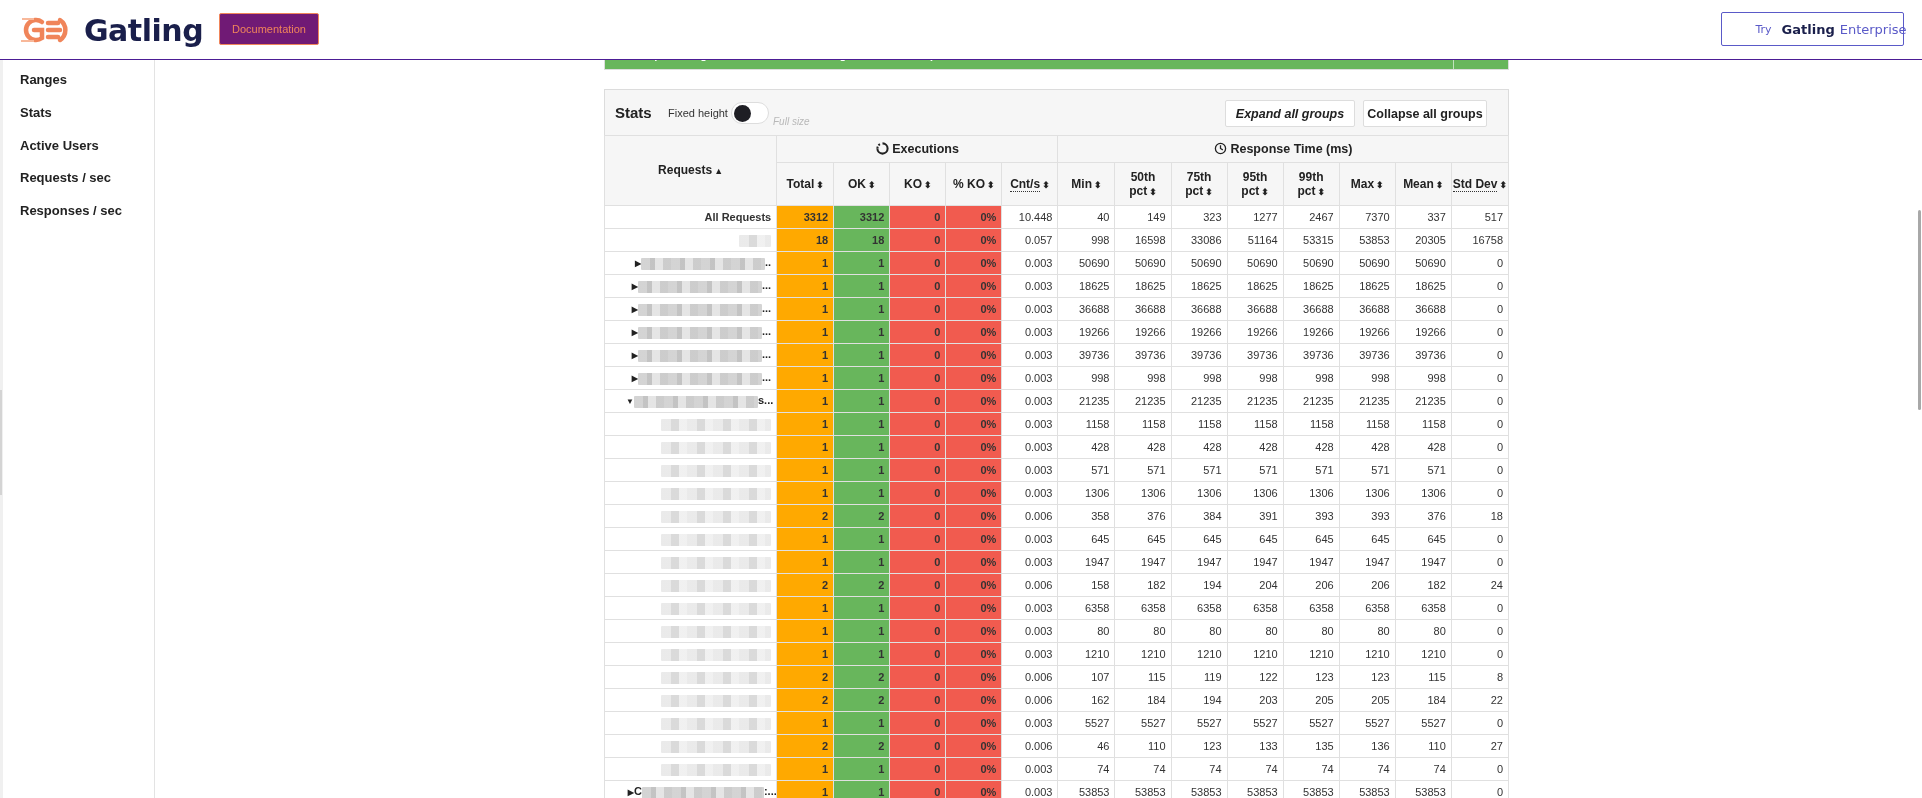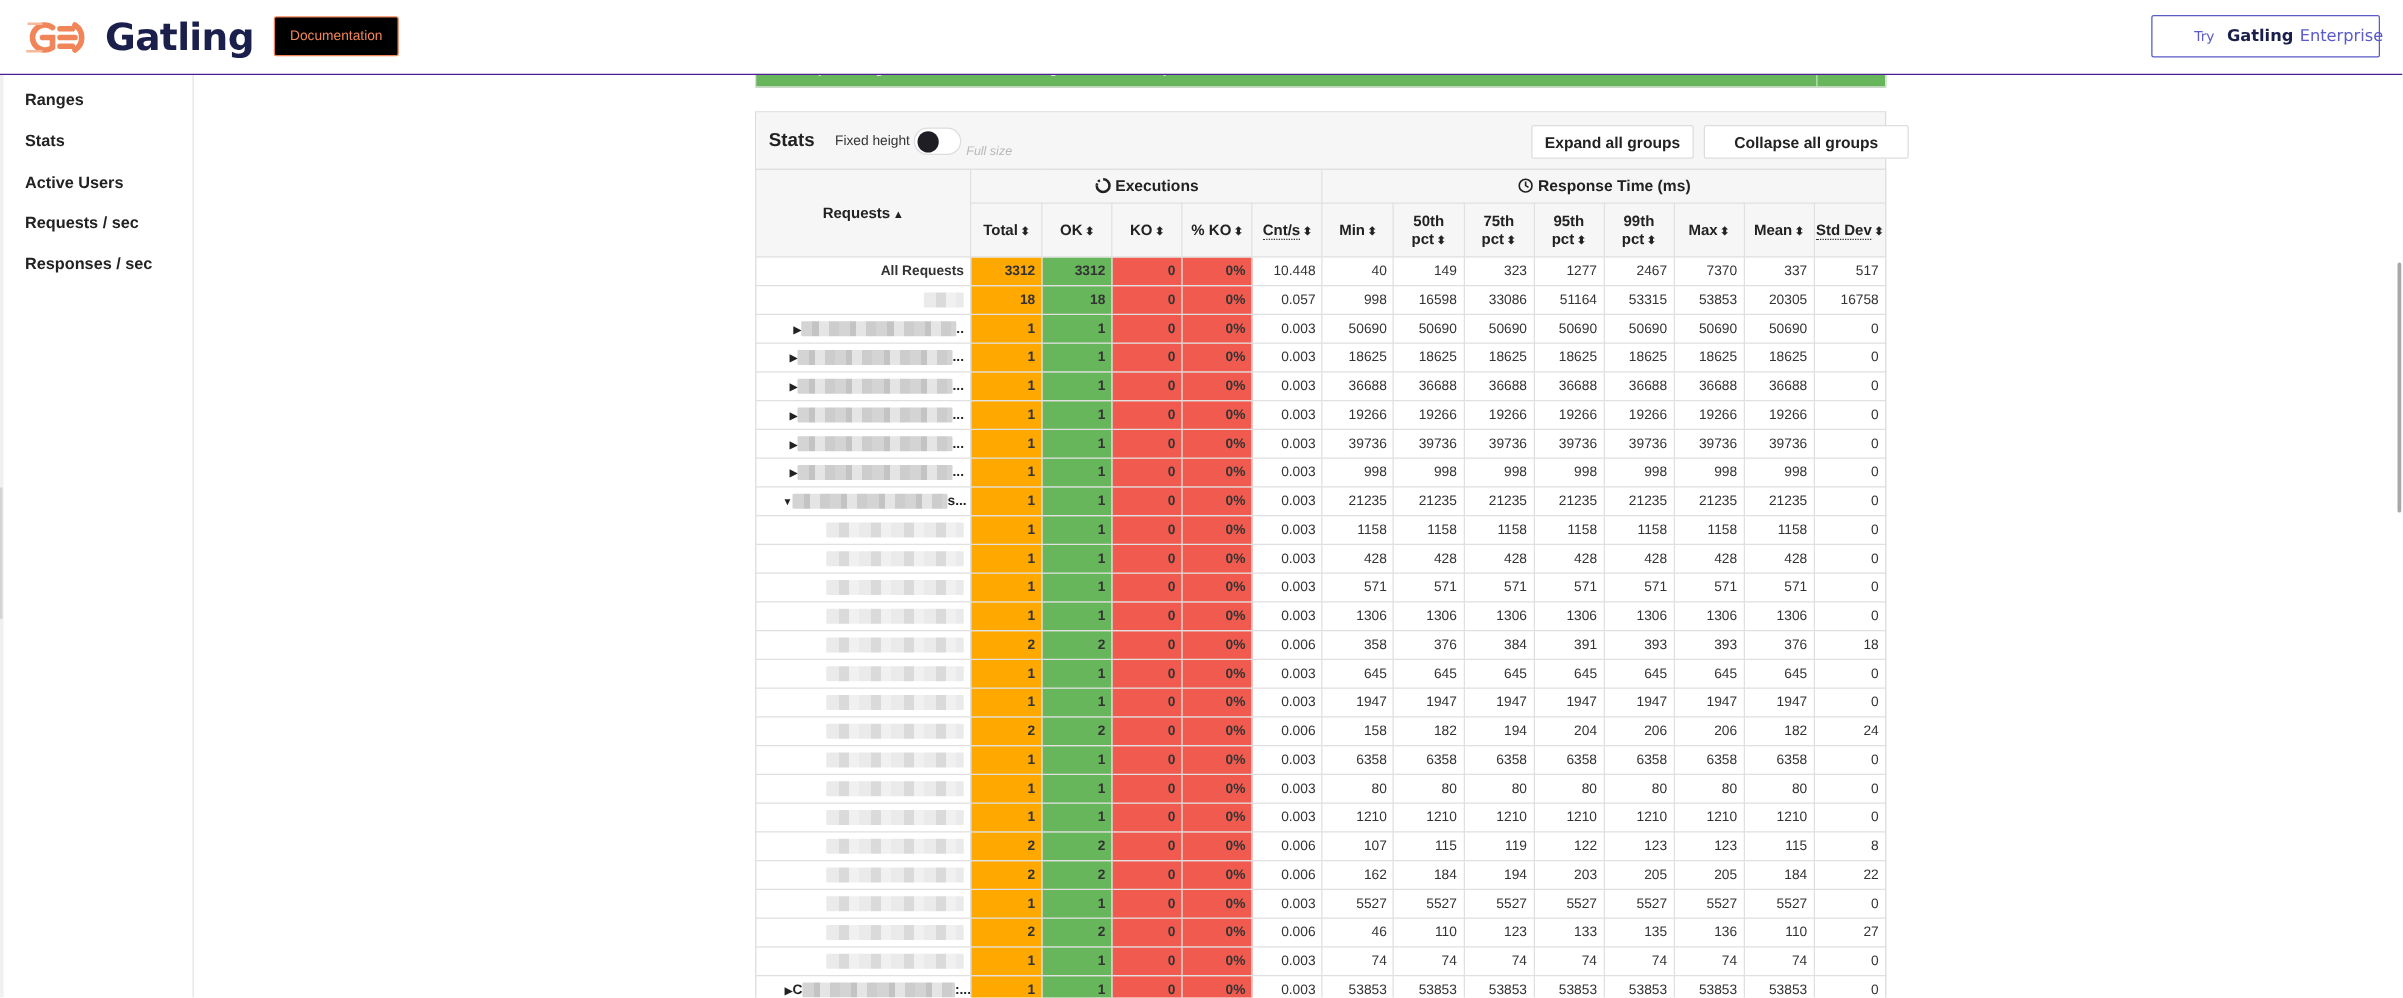--- a/index.html
+++ b/index.html
@@ -4,21 +4,21 @@
 <style>
   * { box-sizing: border-box; margin: 0; padding: 0; }
   html, body { width: 1922px; height: 798px; overflow: hidden; background: #fff; }
   body { font-family: "Liberation Sans", sans-serif; color: #1f1f1f; position: relative; }
 
   
   .topbar { position: absolute; left: 0; top: 0; width: 1922px; height: 60px; background: #fff; border-bottom: 1px solid #4c1d95; z-index: 5; }
   .logo { position: absolute; left: 20px; top: 12px; height: 36px; display: flex; align-items: center; }
   .logo-mark { width: 54px; height: 34px; display: block; }
   .logo-text { font-family: "DejaVu Sans", sans-serif; font-weight: bold; font-size: 30px; color: #1a1f4b; letter-spacing: -0.5px; margin-left: 10px; }
-  .doc-btn { position: absolute; left: 219px; top: 13px; width: 100px; height: 32px; border: 1px solid #f0855a; border-radius: 2px; color: #f0855a; font-size: 11px; display: flex; align-items: center; justify-content: center; background: #000000; }
+  .doc-btn { position: absolute; left: 219px; top: 13px; width: 100px; height: 32px; border: 1px solid #f0855a; border-radius: 2px; color: #f0855a; font-size: 11px; display: flex; align-items: center; justify-content: center; background: #701a75; }
   .ent-btn { position: absolute; left: 1721px; top: 12px; width: 183px; height: 34px; border: 1px solid #5a5ac8; border-radius: 2px; display: flex; align-items: center; justify-content: center; gap: 5px; background: #fff; font-family: "DejaVu Sans", sans-serif; font-size: 13px; color: #5a5ac8; padding-left: 37px; }
   .ent-btn .try { font-size: 11px; color: #5a5ac8; }
   .ent-btn .brand { font-weight: bold; color: #1a1f4b; }
   .ent-btn .enterprise { color: #5a5ac8; }
 
   
   .edge-strip { position: absolute; left: 0; top: 0; width: 3px; height: 798px; background: #f0f0f0; }
   .edge-tab { position: absolute; left: 0; top: 390px; width: 2px; height: 105px; background: #d4d4d4; }
 
   
@@ -30,22 +30,22 @@
   .assert-status { position: absolute; left: 870px; top: -6px; color: #fff; font-size: 11px; font-weight: bold; }
 
   .stats-box { position: absolute; left: 604px; top: 89px; width: 905px; height: 720px; border: 1px solid #dcdcdc; background: #fff; }
   .stats-head { height: 46px; background: #f6f6f6; border-bottom: 1px solid #e4e4e4; position: relative; }
   .stats-title { position: absolute; left: 10px; top: 14px; font-size: 15px; font-weight: bold; color: #222; }
   .lbl-fixed { position: absolute; left: 63px; top: 17px; font-size: 11px; color: #333; }
   .toggle { position: absolute; left: 126px; top: 12px; width: 38px; height: 22px; border: 1px solid #ddd; border-radius: 11px; background: #fff; cursor: pointer; }
   .toggle-knob { position: absolute; left: 2px; top: 2px; width: 17px; height: 17px; border-radius: 50%; background: #1e1e24; }
   .lbl-full { position: absolute; left: 168px; top: 26px; font-size: 10px; color: #b8b8b8; font-style: italic; }
   .grp-btn { position: absolute; top: 10px; height: 27px; border: 1px solid #ddd; background: #fff; font-size: 12.5px; font-weight: bold; color: #222; display: flex; align-items: center; justify-content: center; border-radius: 2px; cursor: pointer; }
-  .btn-expand { left: 620px; width: 130px; }
-  .btn-collapse { left: 758px; width: 164px; }
+  .btn-expand { left: 620px; width: 130px; font-style: italic; }
+  .btn-collapse { left: 758px; width: 124px; }
 
   table.stats { border-collapse: collapse; width: 905px; position: absolute; left: -1px; top: 45px; table-layout: fixed; }
   table.stats th, table.stats td { border: 1px solid #e0e0e0; font-size: 11px; }
   table.stats th { background: #f6f6f6; font-weight: bold; color: #222; font-size: 12px; text-align: center; line-height: 14px; }
   table.stats th.grp { height: 27px; font-size: 12.5px; }
   table.stats th.col { height: 43px; }
   .sort { font-size: 9px; margin-left: 2px; }
   .dotted { border-bottom: 1px dotted #333; }
   table.stats td { height: 23px; text-align: right; padding-right: 5px; color: #333; }
   td.name { text-align: left; padding-left: 19px; padding-right: 4px; white-space: nowrap; overflow: hidden; color: #222; font-weight: bold; }

